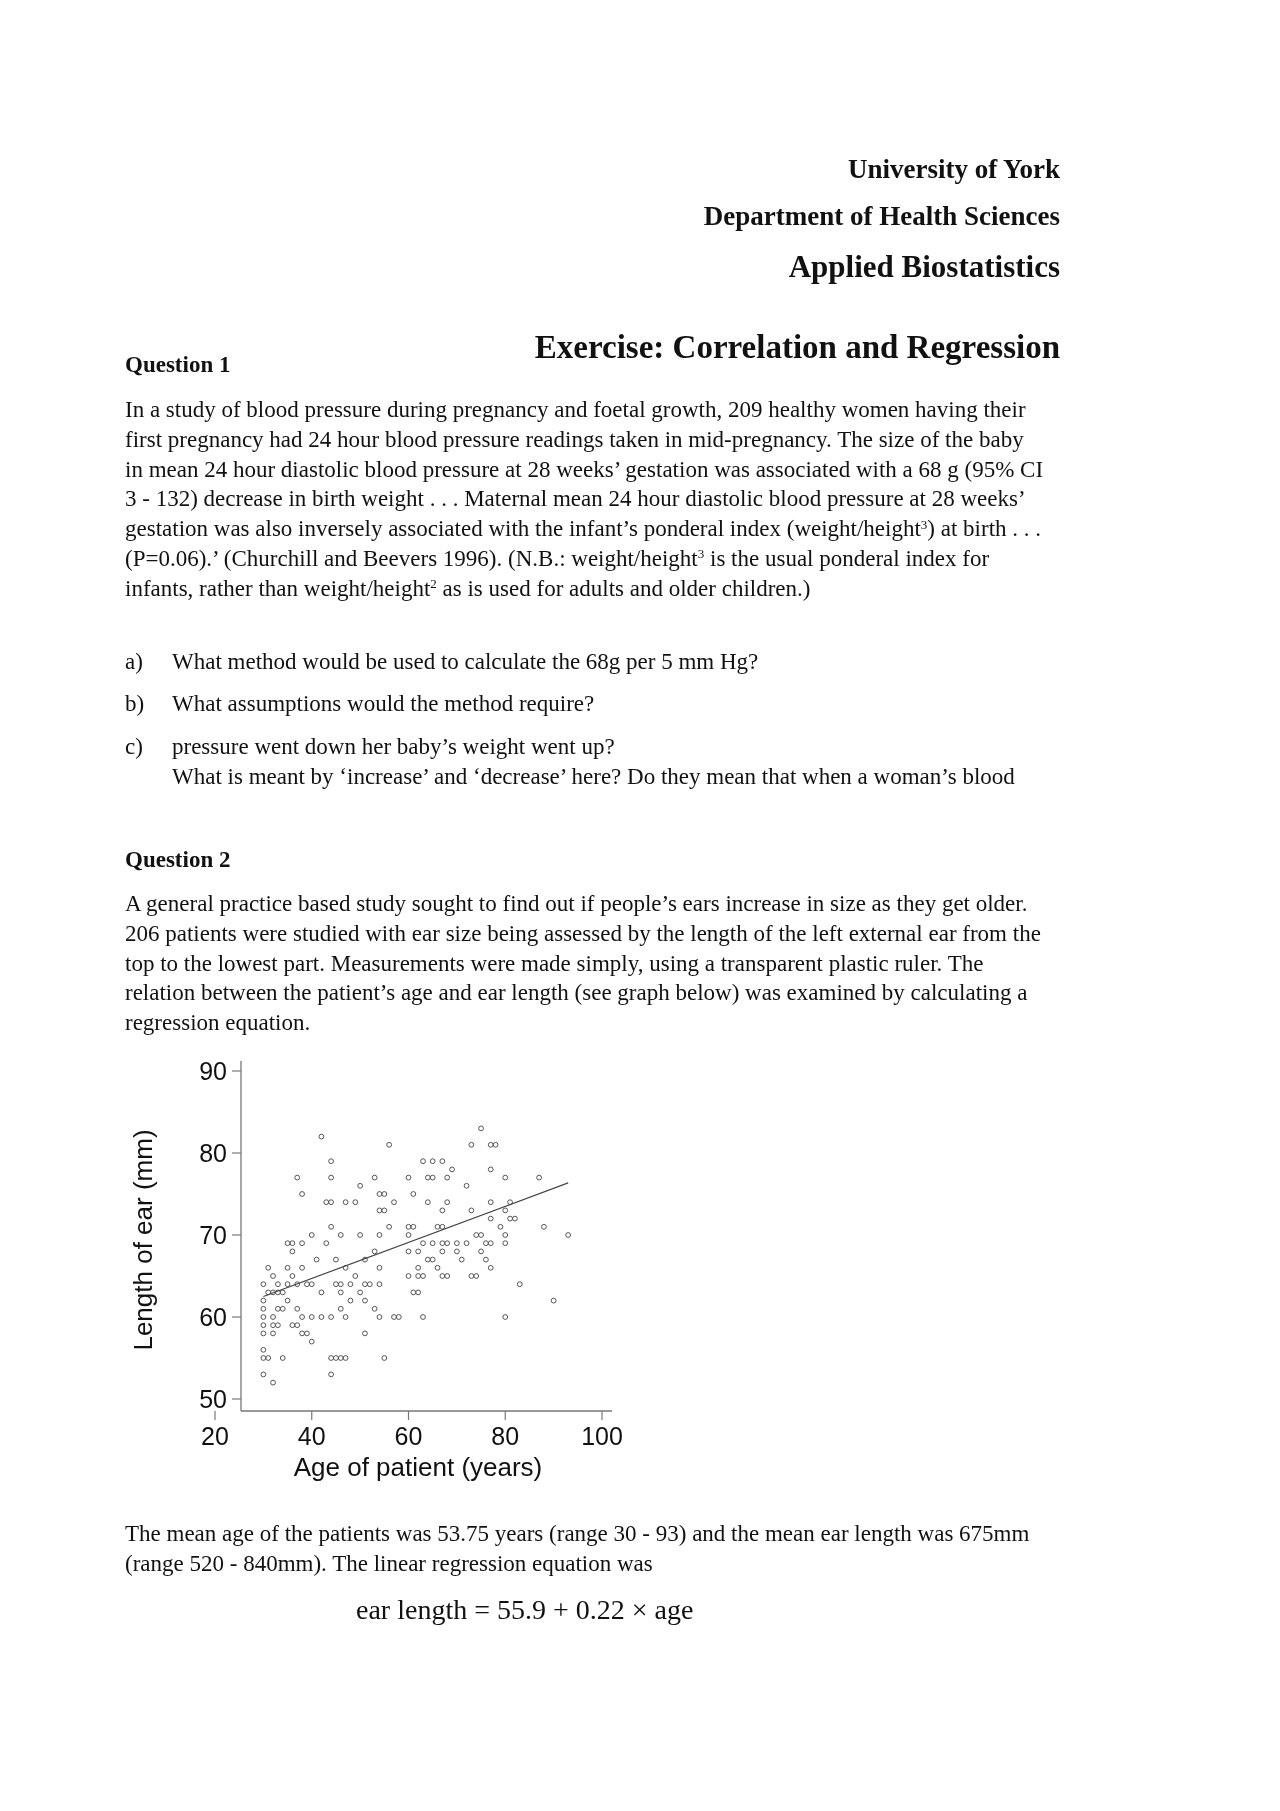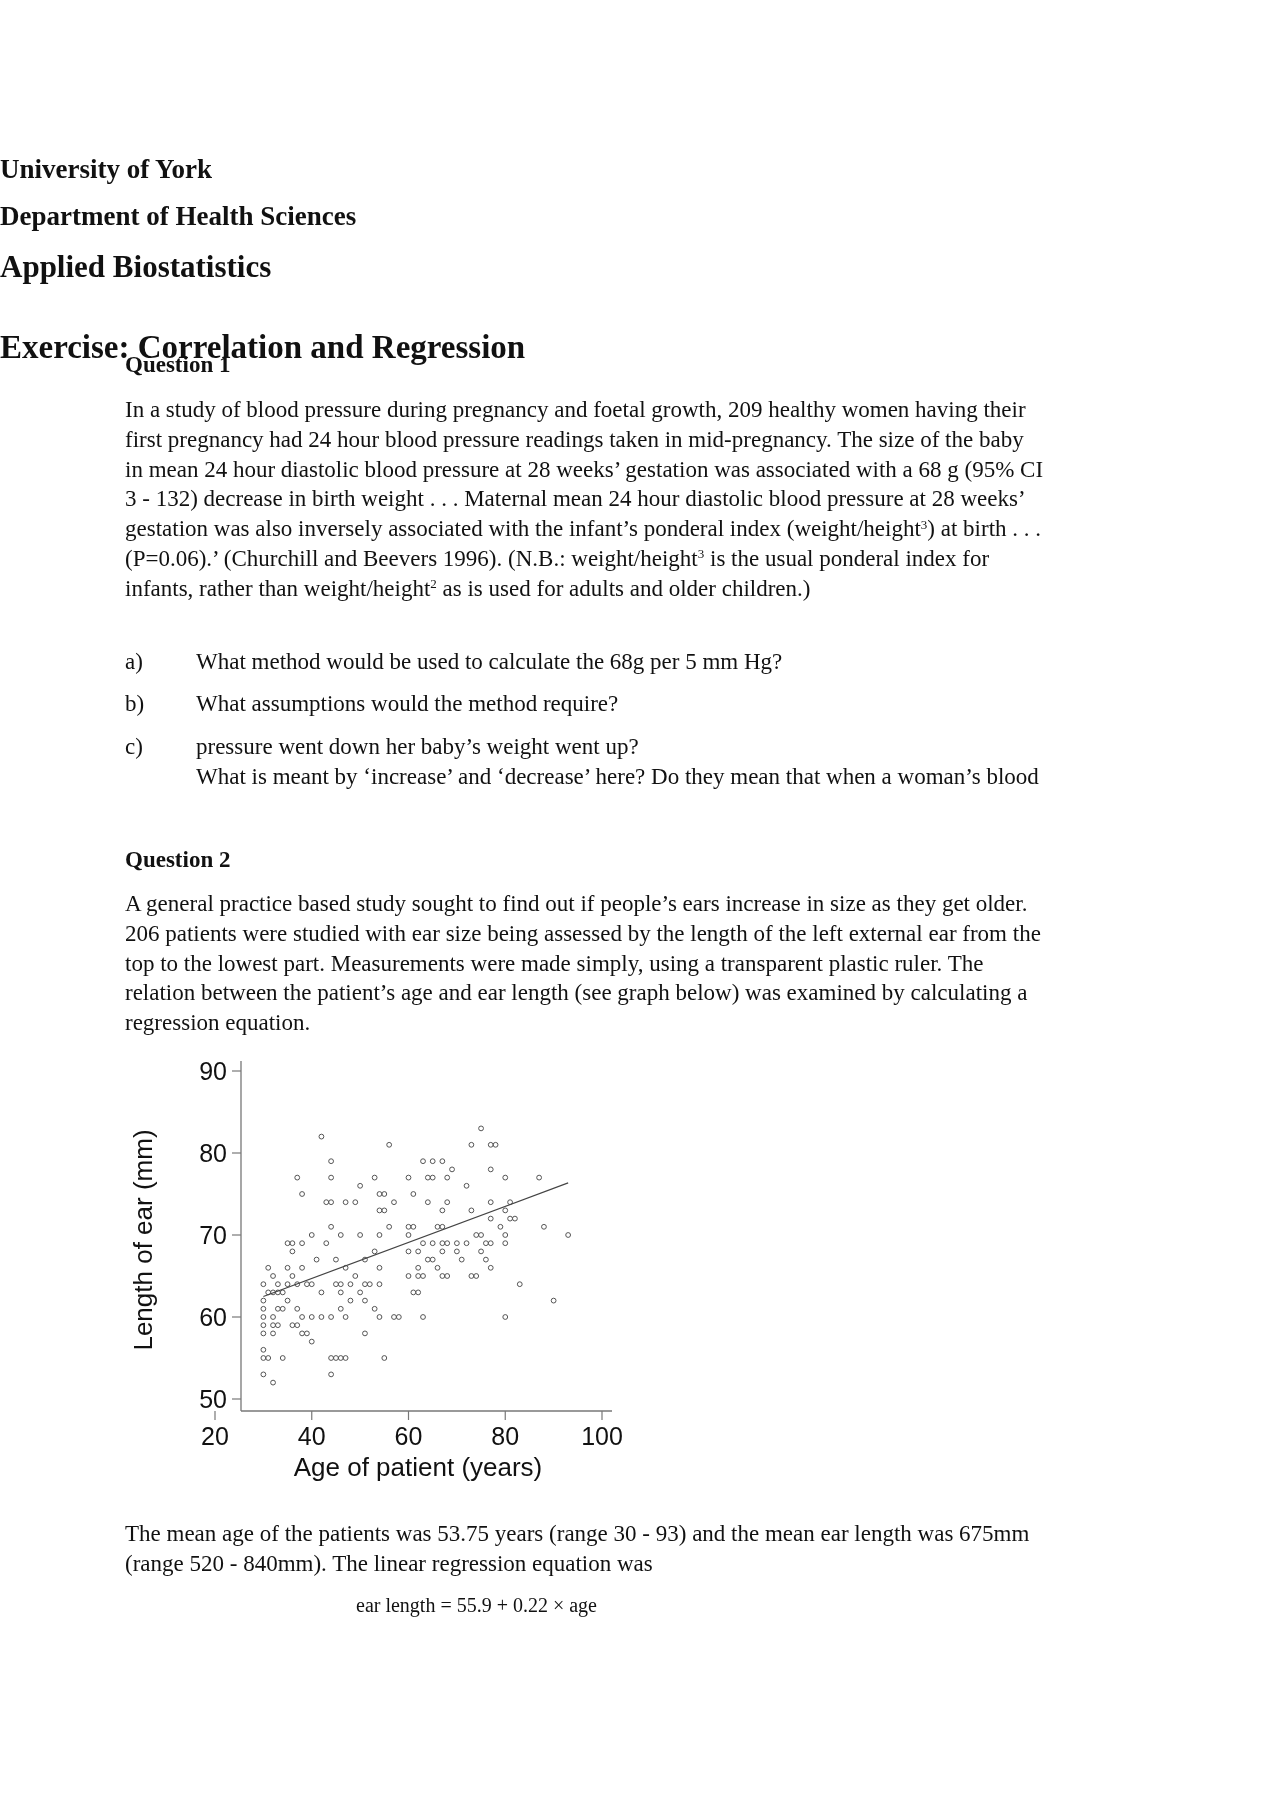--- a/index.html
+++ b/index.html
@@ -1,31 +1,31 @@
 <!DOCTYPE html>
 <html><head>
 <meta charset="utf-8">
 <style>
   html, body { margin: 0; padding: 0; background: #ffffff; }
   body { width: 1280px; height: 1811px; position: relative; overflow: hidden;
          font-family: "Liberation Serif", "DejaVu Serif", serif; color: #111; }
-  .center { position: absolute; left: 0; width: 1060px; text-align: left; font-weight: bold; }
+  .center { position: absolute; left: 0; width: 1060px; text-align: right; font-weight: bold; }
   .h1 { top: 154px; font-size: 27px; }
   .h2 { top: 201px; font-size: 27px; }
   .h3 { top: 249px; font-size: 31px; }
   .h4 { top: 297px; font-size: 33px; margin-top: 32px; }
   .qhead { position: absolute; left: 125px; font-weight: bold; font-size: 23px; text-align: center; }
   .para { position: absolute; left: 125px; width: 1040px; font-size: 23px; line-height: 29.8px; }
   .para .ln { display: block; white-space: nowrap; }
   sup { font-size: 13px; line-height: 0; vertical-align: super; position: relative; top: 1px; }
   .item { position: absolute; left: 125px; width: 1060px; font-size: 23px; line-height: 29.8px; }
   .item .lbl { position: absolute; left: 0; }
   .item .txt { position: absolute; left: 47px; white-space: nowrap; }
-  .item .txt .ln { display: block; margin-left: 24px; }
-  .eq { position: absolute; left: 356px; top: 1594px; font-size: 20px; white-space: nowrap; }
+  .item .txt .ln { display: block; }
+  .eq { position: absolute; left: 356px; top: 1594px; font-size: 28px; white-space: nowrap; }
   #chart { position: absolute; left: 0; top: 0; }
   .ax-text { font-family: "Liberation Sans", "DejaVu Sans", sans-serif; fill: #111; }
 </style>
 </head>
 <body>
 
 <div class="center h1">University of York</div>
 <div class="center h2">Department of Health Sciences</div>
 <div class="center h3">Applied Biostatistics</div>
 <div class="center h4">Exercise: Correlation and Regression</div>

